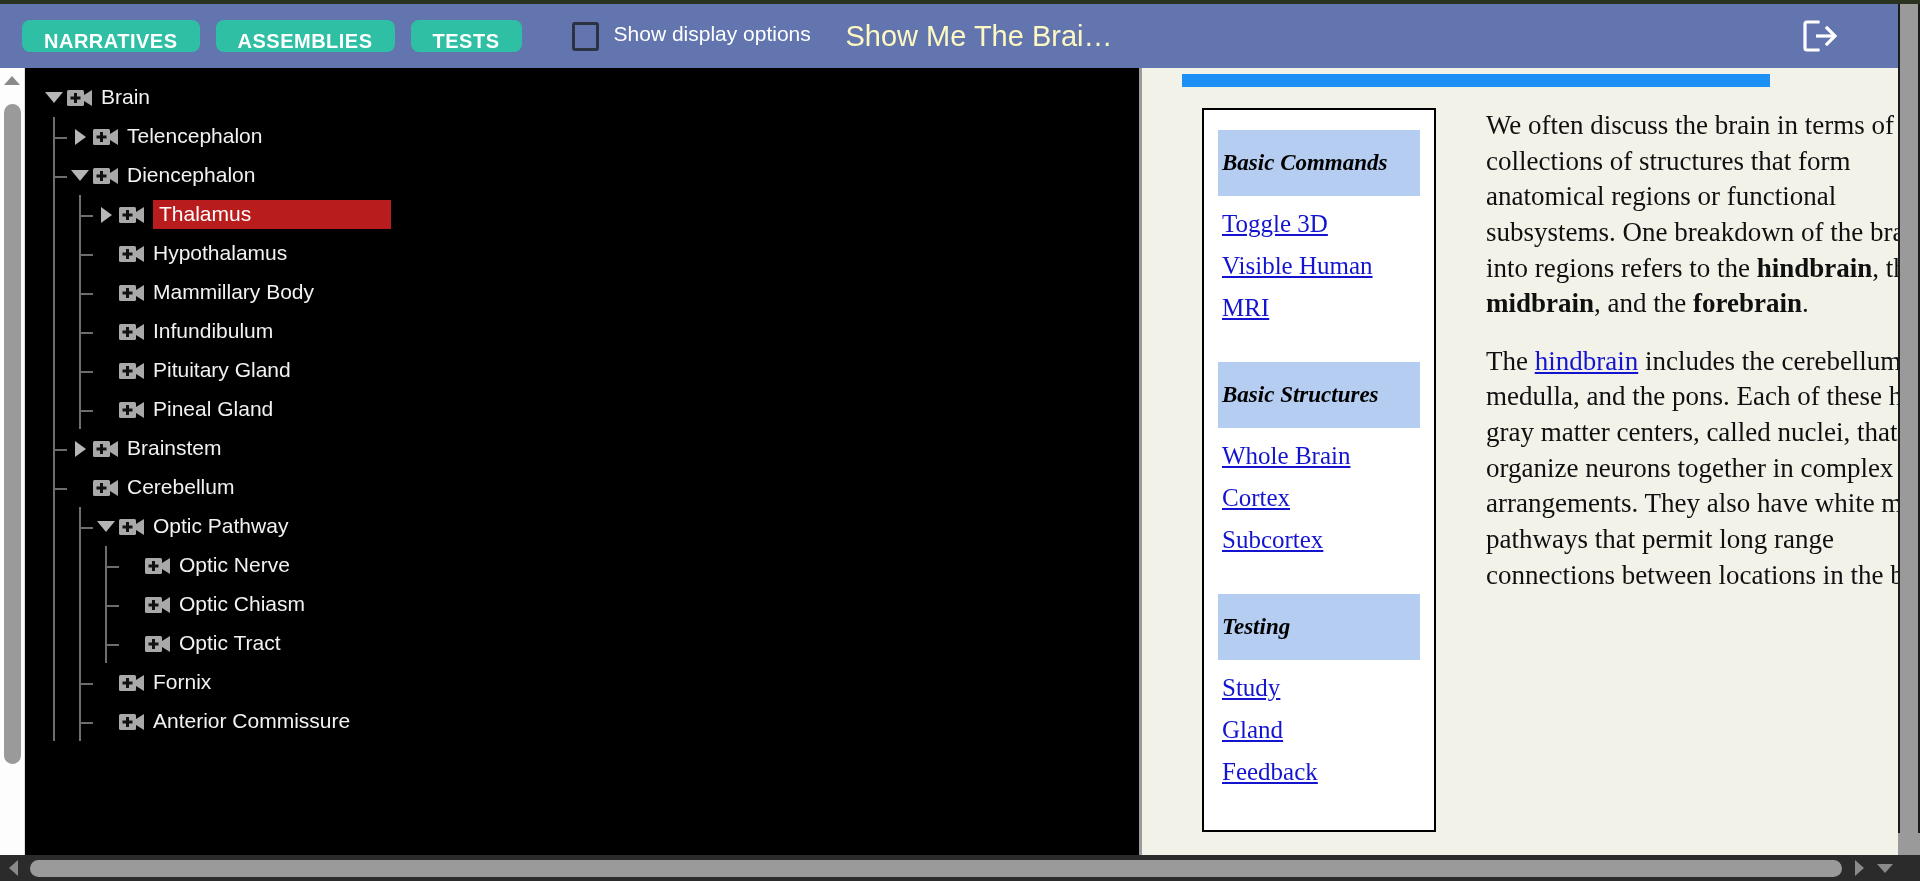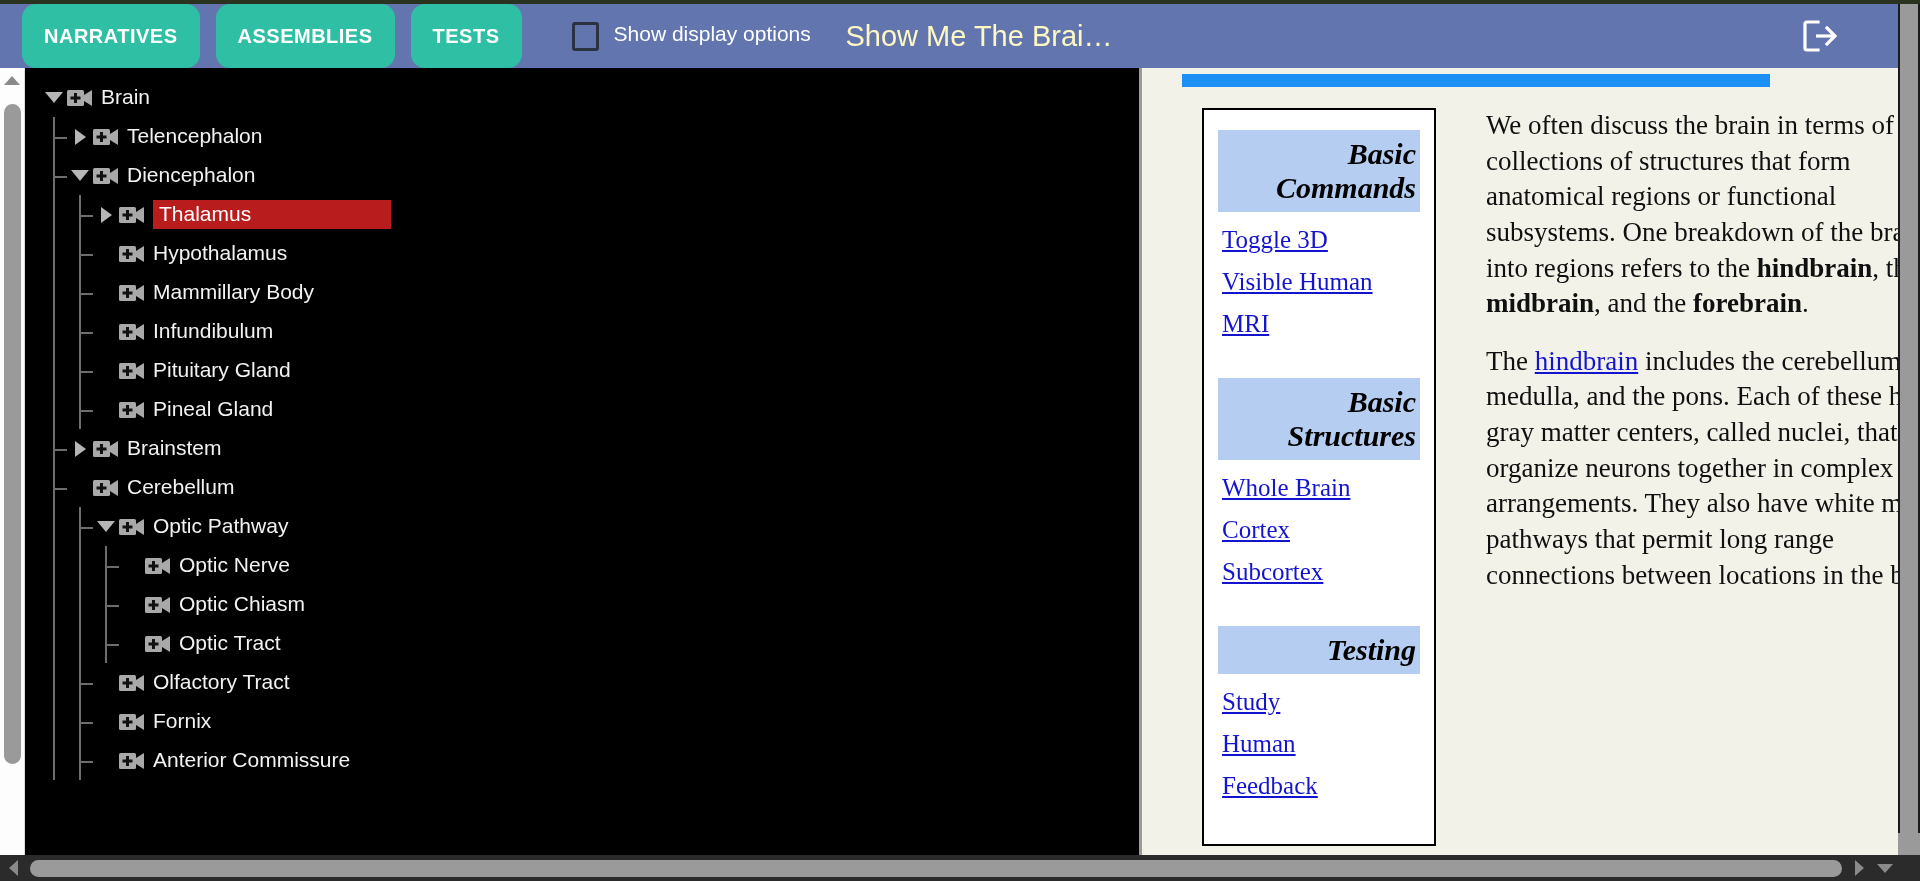--- a/index.html
+++ b/index.html
@@ -25,27 +25,27 @@
     width: 1898px; height: 64px;
     background: #6275ae;
     display: flex;
     align-items: center;
     padding-left: 22px;
   }
   .tabbtn {
     background: #2fbfa4;
     color: #ffffff;
     border: none;
-    height: 64px;
+    height: 32px;
     padding: 10px 22px;
     margin-right: 16px;
     font-size: 20px;
     font-weight: bold;
     letter-spacing: 0.5px;
-    border-radius: 14px;
+    border-radius: 8px;
     font-family: "Liberation Sans", sans-serif;
     cursor: pointer;
     white-space: nowrap;
   }
   .checkwrap {
     display: flex;
     align-items: flex-start;
     margin-left: 12px;
     padding-left: 22px;
   }
@@ -250,24 +250,24 @@
     border: 2px solid #000;
     background: #ffffff;
     width: 234px;
     padding: 20px 14px 30px 14px;
   }
   .cmdhead {
     background: #b4cdf0;
     font-family: "Liberation Serif", serif;
     font-weight: bold;
     font-style: italic;
-    font-size: 30px;
+    font-size: 23px;
     color: #000;
-    text-align: right;
-    padding: 7px 4px;
+    text-align: left;
+    padding: 20px 4px;
     margin: 0 0 14px 0;
   }
   .cmdhead.mt { margin-top: 40px; }
   .cmdlink {
     display: block;
     font-family: "Liberation Serif", serif;
     font-size: 25px;
     color: #1414cf;
     text-decoration: underline;
     margin: 14px 0 14px 4px;
@@ -610,37 +610,20 @@
               <span class="elbow"></span>
             </span>
             <span class="caret"></span>
             <span class="camicon"><svg width="26" height="18" viewBox="0 0 26 18">
                 <rect x="0" y="1" width="17" height="16" rx="1.5" fill="#a9a9a9"></rect>
                 <path d="M17 6 L25 1 L25 17 L17 12 Z" fill="#a9a9a9"></path>
                 <rect x="7" y="4" width="3" height="10" fill="#111"></rect>
                 <rect x="3.5" y="7.5" width="10" height="3" fill="#111"></rect>
               </svg></span>
             <span class="tlabel">Optic Tract</span>
-          </div>
-          <div class="trow">
-            <span class="tgutter">
-              <span class="vline"></span>
-            </span>
-            <span class="tgutter">
-              <span class="vline"></span>
-              <span class="elbow"></span>
-            </span>
-            <span class="caret"></span>
-            <span class="camicon"><svg width="26" height="18" viewBox="0 0 26 18">
-                <rect x="0" y="1" width="17" height="16" rx="1.5" fill="#a9a9a9"></rect>
-                <path d="M17 6 L25 1 L25 17 L17 12 Z" fill="#a9a9a9"></path>
-                <rect x="7" y="4" width="3" height="10" fill="#111"></rect>
-                <rect x="3.5" y="7.5" width="10" height="3" fill="#111"></rect>
-              </svg></span>
-            <span class="tlabel">Olfactory Tract</span>
           </div>
           <div class="trow">
             <span class="tgutter">
               <span class="vline"></span>
             </span>
             <span class="tgutter">
               <span class="vline"></span>
               <span class="elbow"></span>
             </span>
             <span class="caret"></span>
@@ -750,21 +733,21 @@
               <div class="cmdhead">Basic Commands</div>
               <a class="cmdlink">Toggle 3D</a>
               <a class="cmdlink">Visible Human</a>
               <a class="cmdlink">MRI</a>
               <div class="cmdhead mt">Basic Structures</div>
               <a class="cmdlink">Whole Brain</a>
               <a class="cmdlink">Cortex</a>
               <a class="cmdlink">Subcortex</a>
               <div class="cmdhead mt">Testing</div>
               <a class="cmdlink">Study</a>
-              <a class="cmdlink">Human</a>
+              <a class="cmdlink">Gland</a>
               <a class="cmdlink">Feedback</a>
             </div>
         </div>
 
         <div class="textcol">
           <p>
             <span>We often discuss the brain in terms of collections of structures that form anatomical regions or functional subsystems. One breakdown of the brain into regions refers to the </span><b>hindbrain</b><span>, the </span><b>midbrain</b><span>, and the </span><b>forebrain</b><span>.</span>
           </p>
           <p>
             <span>The </span><a>hindbrain</a><span> includes the cerebellum, the medulla, and the pons. Each of these has gray matter centers, called nuclei, that organize neurons together in complex arrangements. They also have white matter pathways that permit long range connections between locations in the brain.</span>

